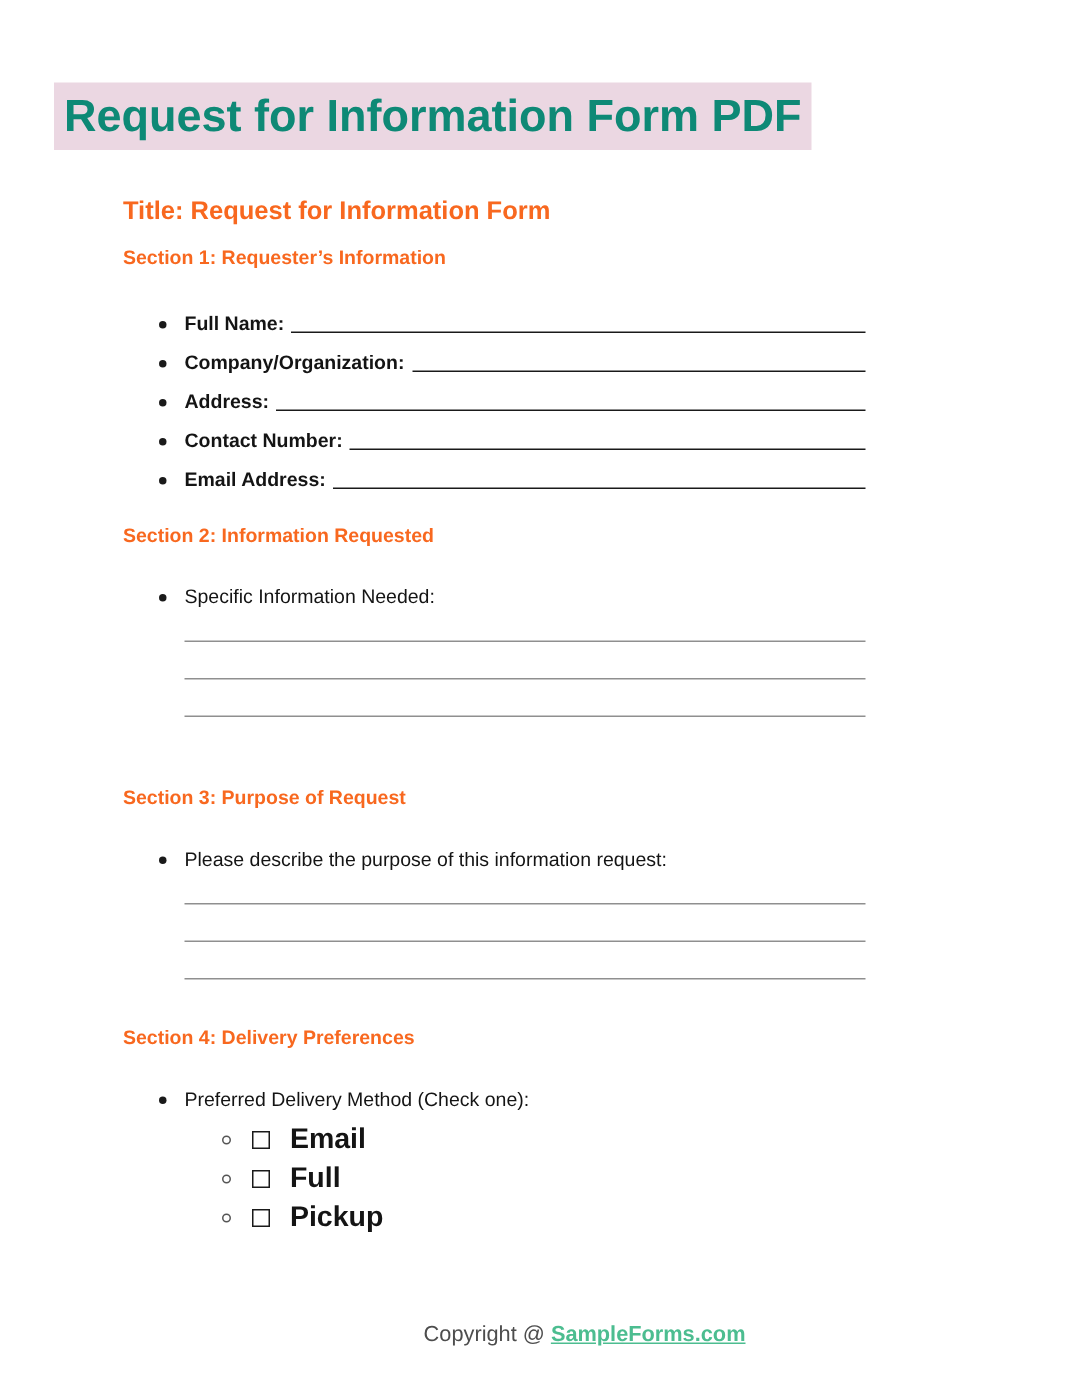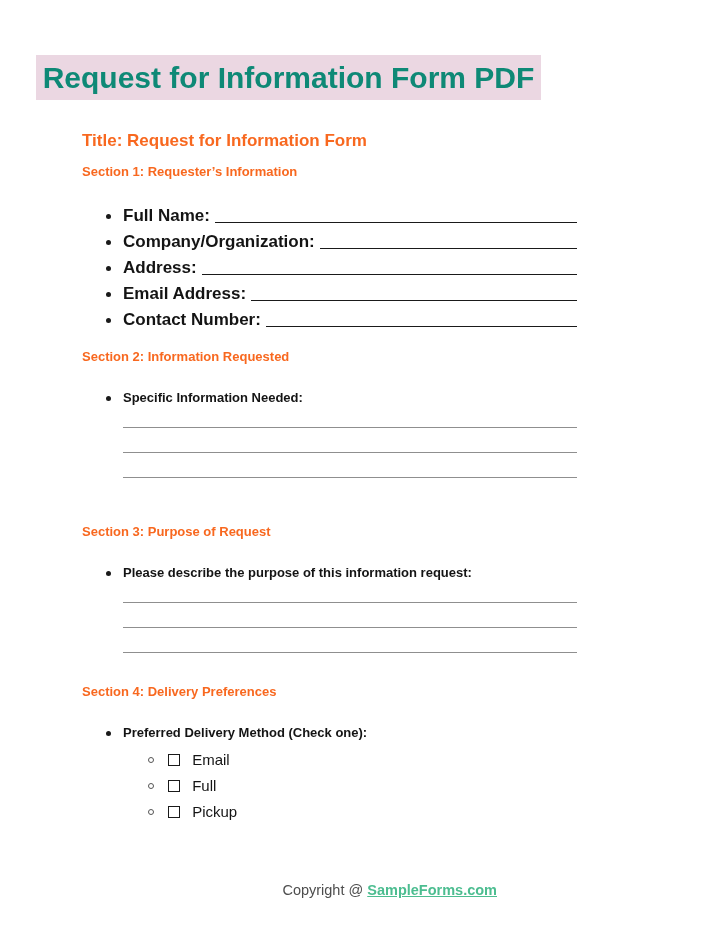--- a/index.html
+++ b/index.html
@@ -42,21 +42,21 @@
   .sec3 .sec-heading { margin-top: 46px; }
   .sec4 .sec-heading { margin-top: 31px; }
 
   .field-list { margin: 24px 0 0 23px; width: 492px; }
   .b-row {
     position: relative;
     display: flex;
     align-items: baseline;
     padding-left: 18px;
     line-height: 26px;
-    font-size: 17px;
+    font-size: 13px;
     font-weight: bold;
     justify-content: space-between;
   }
   .dot {
     position: absolute;
     left: 1px;
     top: calc(50% - 2.5px);
     width: 5px; height: 5px;
     border-radius: 50%;
     background: #1a1a1a;
@@ -68,37 +68,37 @@
     margin-left: 5px;
     transform: translateY(2px);
     min-width: 40px;
   }
   .p-row {
     position: relative;
     margin: 26px 0 0 23px;
     padding-left: 18px;
     line-height: 16px;
     font-size: 13px;
-    font-weight: bold;
+    font-weight: normal;
   }
   .write-lines { margin-left: 41px; width: 514px; }
   .write-line {
     height: 0;
     border-bottom: 1px solid var(--write-line, #8F8F8F);
     margin-top: 24px;
   }
   .write-line:first-child { margin-top: 21px; }
 
   .option-list { margin: 6px 0 0 66px; }
   .o-row {
     position: relative;
     padding-left: 20px;
     line-height: 26px;
-    font-size: 15px;
-    font-weight: normal;
+    font-size: 19px;
+    font-weight: bold;
   }
   .ring {
     position: absolute;
     left: 0;
     top: calc(50% - 3px);
     width: 4px; height: 4px;
     border: 1px solid #555;
     border-radius: 50%;
     background: #ffffff;
   }
@@ -151,26 +151,26 @@
           <span>Company/Organization:</span>
           <span class="fill"></span>
         </div>
         <div class="b-row">
           <span class="dot"></span>
           <span>Address:</span>
           <span class="fill"></span>
         </div>
         <div class="b-row">
           <span class="dot"></span>
+          <span>Contact Number:</span>
+          <span class="fill"></span>
+        </div>
+        <div class="b-row">
+          <span class="dot"></span>
           <span>Email Address:</span>
-          <span class="fill"></span>
-        </div>
-        <div class="b-row">
-          <span class="dot"></span>
-          <span>Contact Number:</span>
           <span class="fill"></span>
         </div>
       </div>
     </div>
 
     <div class="sec2">
       <div class="sec-heading">Section 2: Information Requested</div>
       <div class="p-row">
         <span class="dot"></span>
         <span>Specific Information Needed:</span>

